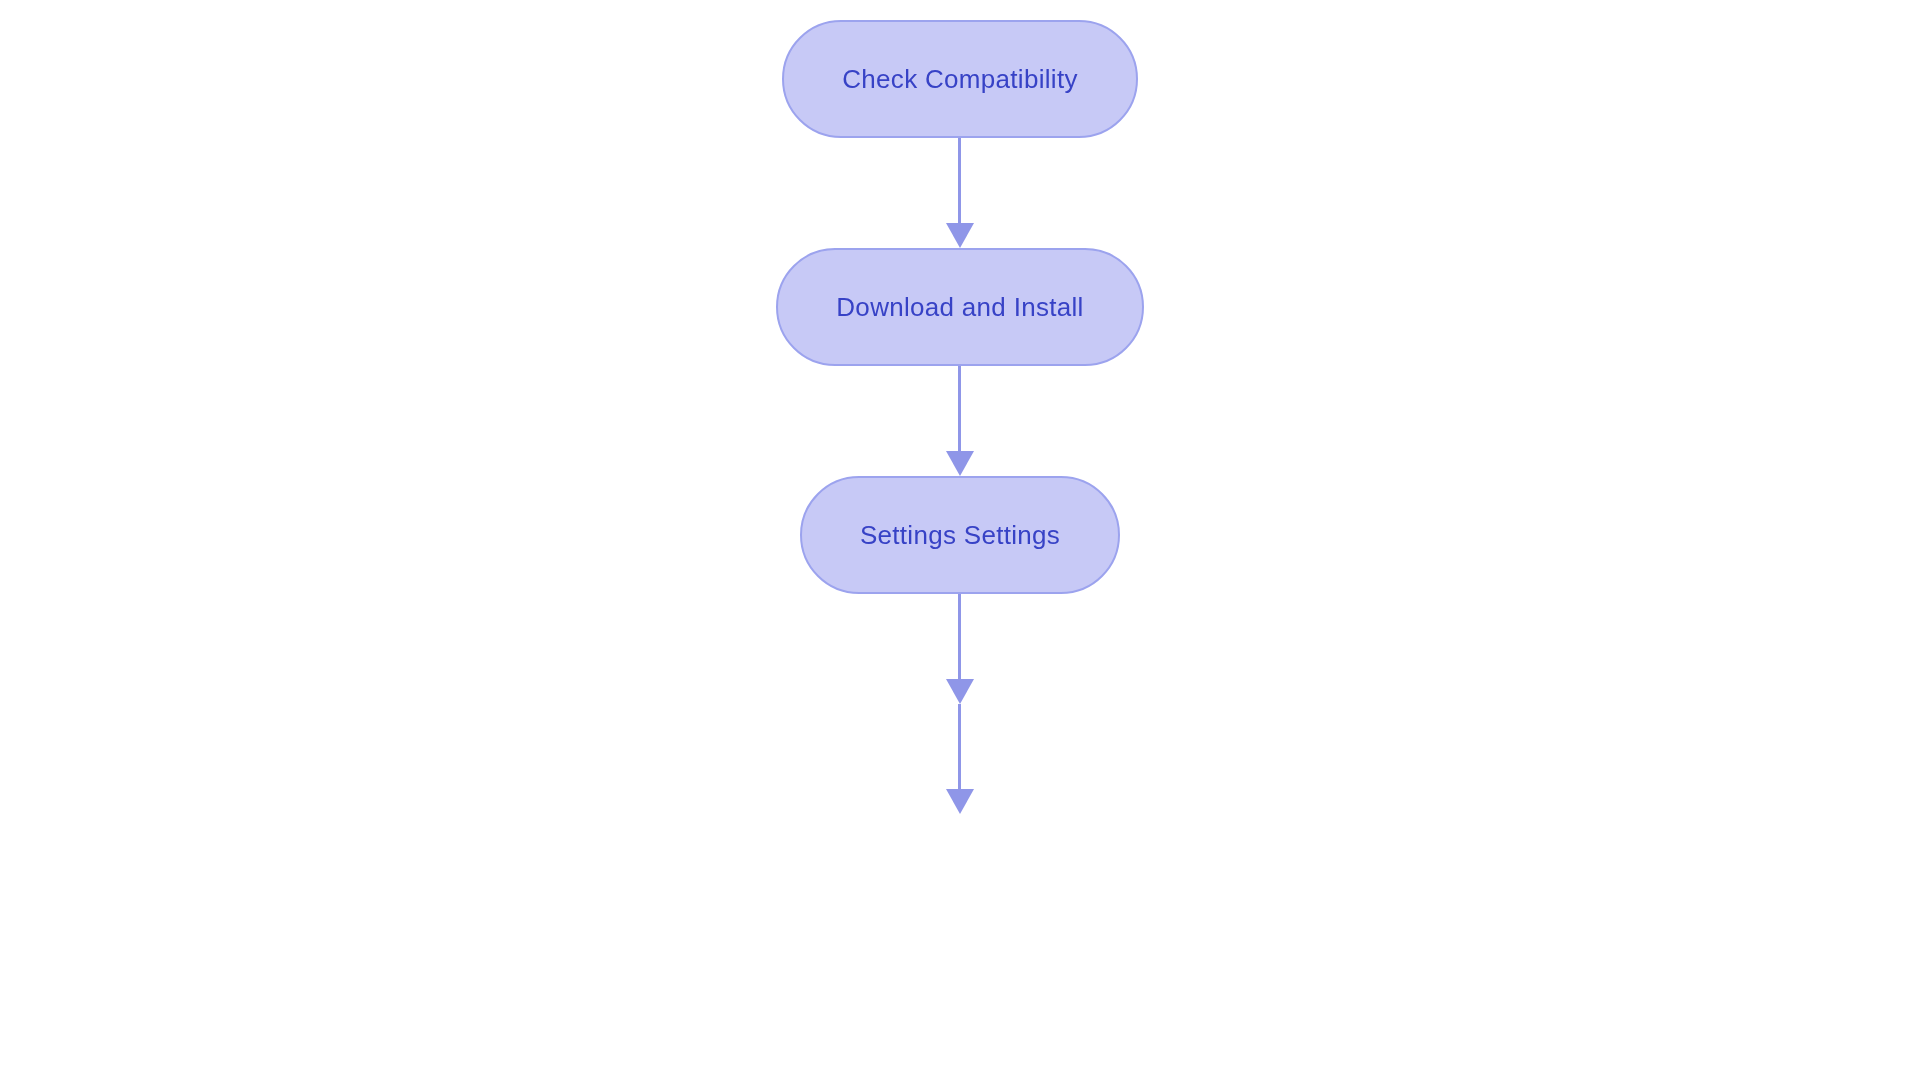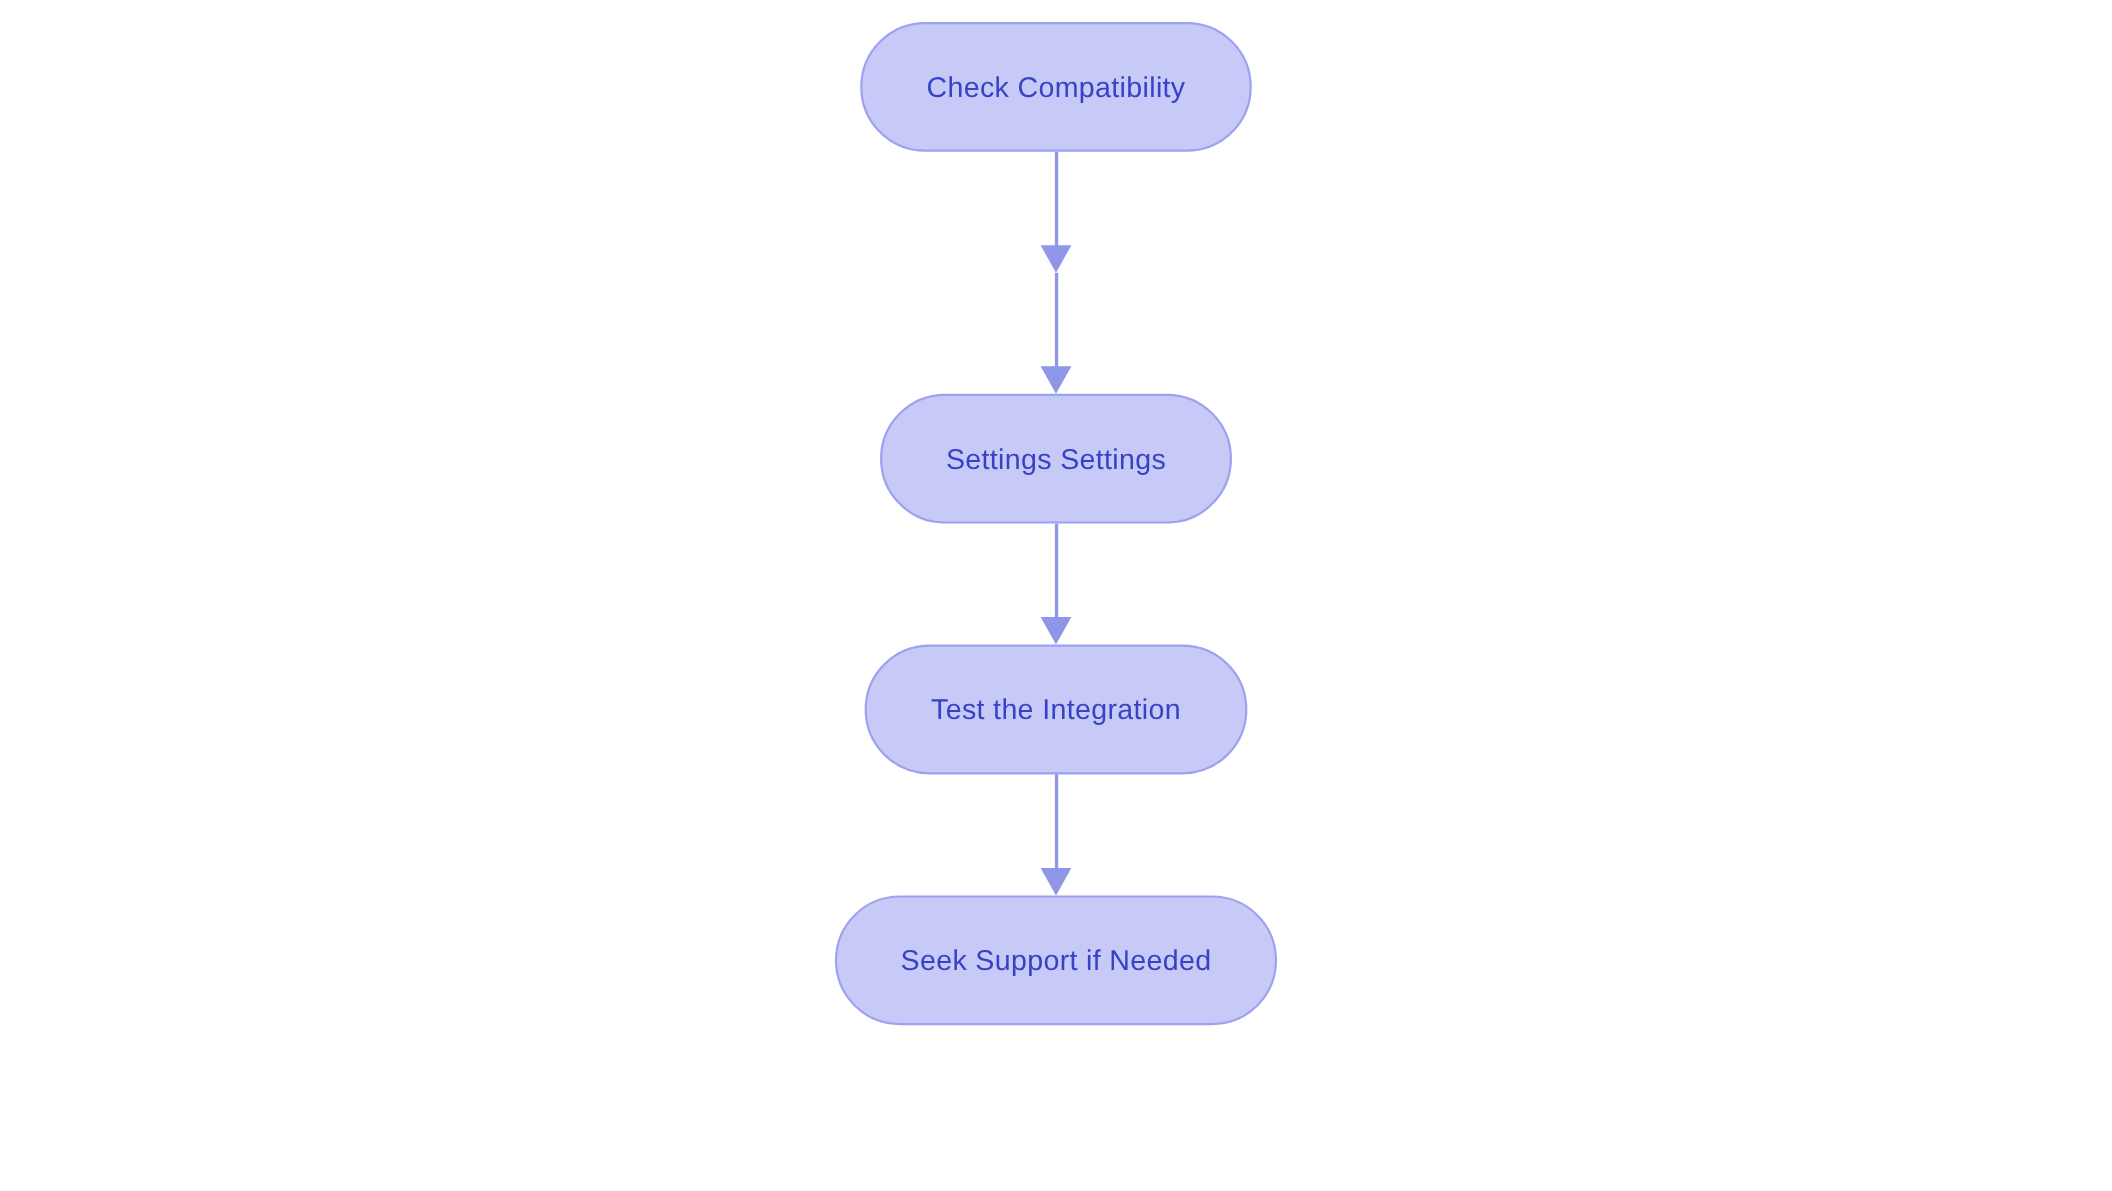--- a/index.html
+++ b/index.html
@@ -76,42 +76,39 @@
 
     <div class="node">
       <span class="node-label">Check Compatibility</span>
     </div>
 
     <div class="arrow">
       <div class="arrow-line"></div>
       <div class="arrow-head"></div>
     </div>
 
+    <div class="node">
+      <span class="node-label">Download and Install</span>
+    </div>
 
     <div class="arrow">
       <div class="arrow-line"></div>
       <div class="arrow-head"></div>
     </div>
 
     <div class="node">
       <span class="node-label">Settings Settings</span>
     </div>
 
     <div class="arrow">
       <div class="arrow-line"></div>
       <div class="arrow-head"></div>
     </div>
 
-    <div class="node">
-      <span class="node-label">Test the Integration</span>
-    </div>
 
     <div class="arrow">
       <div class="arrow-line"></div>
       <div class="arrow-head"></div>
     </div>
 
-    <div class="node">
-      <span class="node-label">Seek Support if Needed</span>
-    </div>
 
   </div>
 </div>
 
 </body></html>

